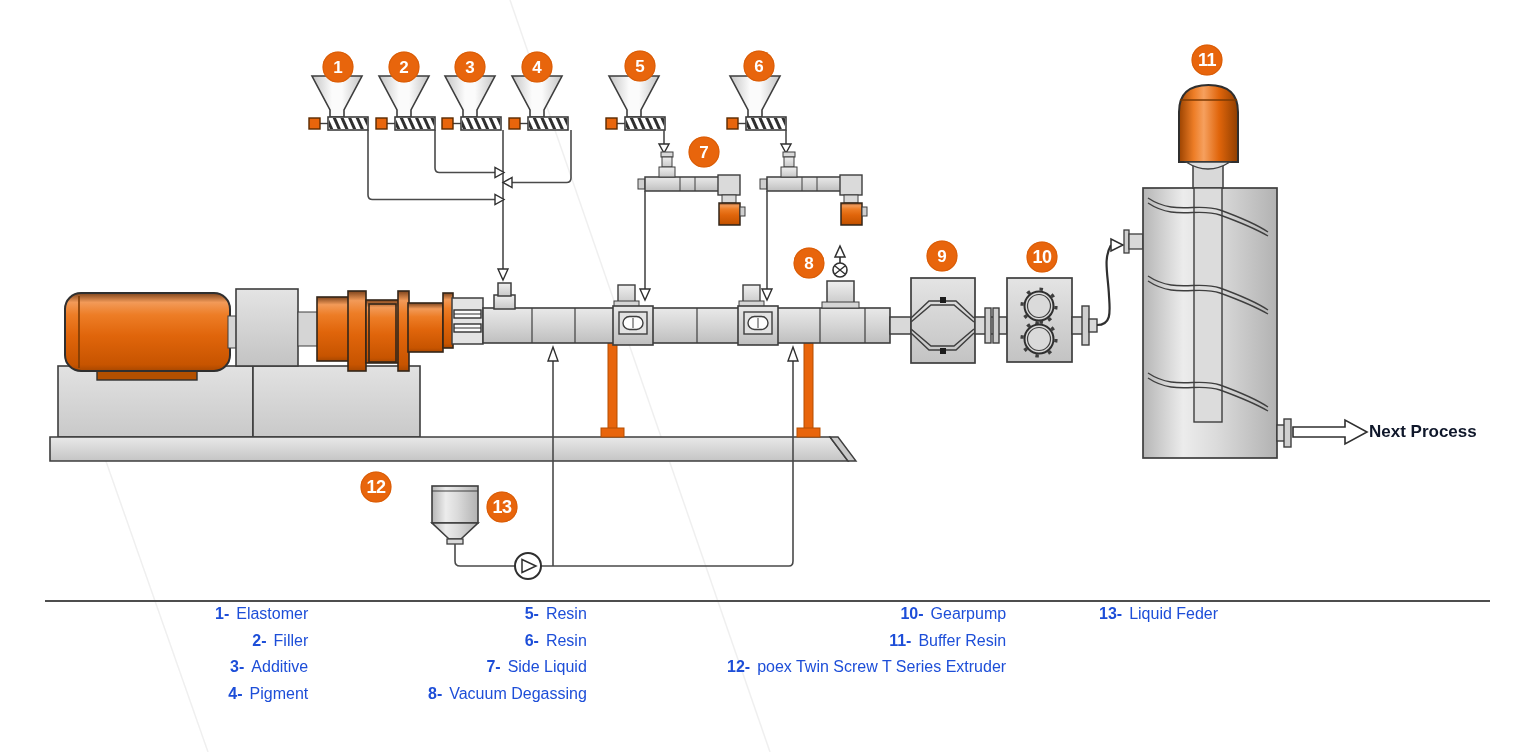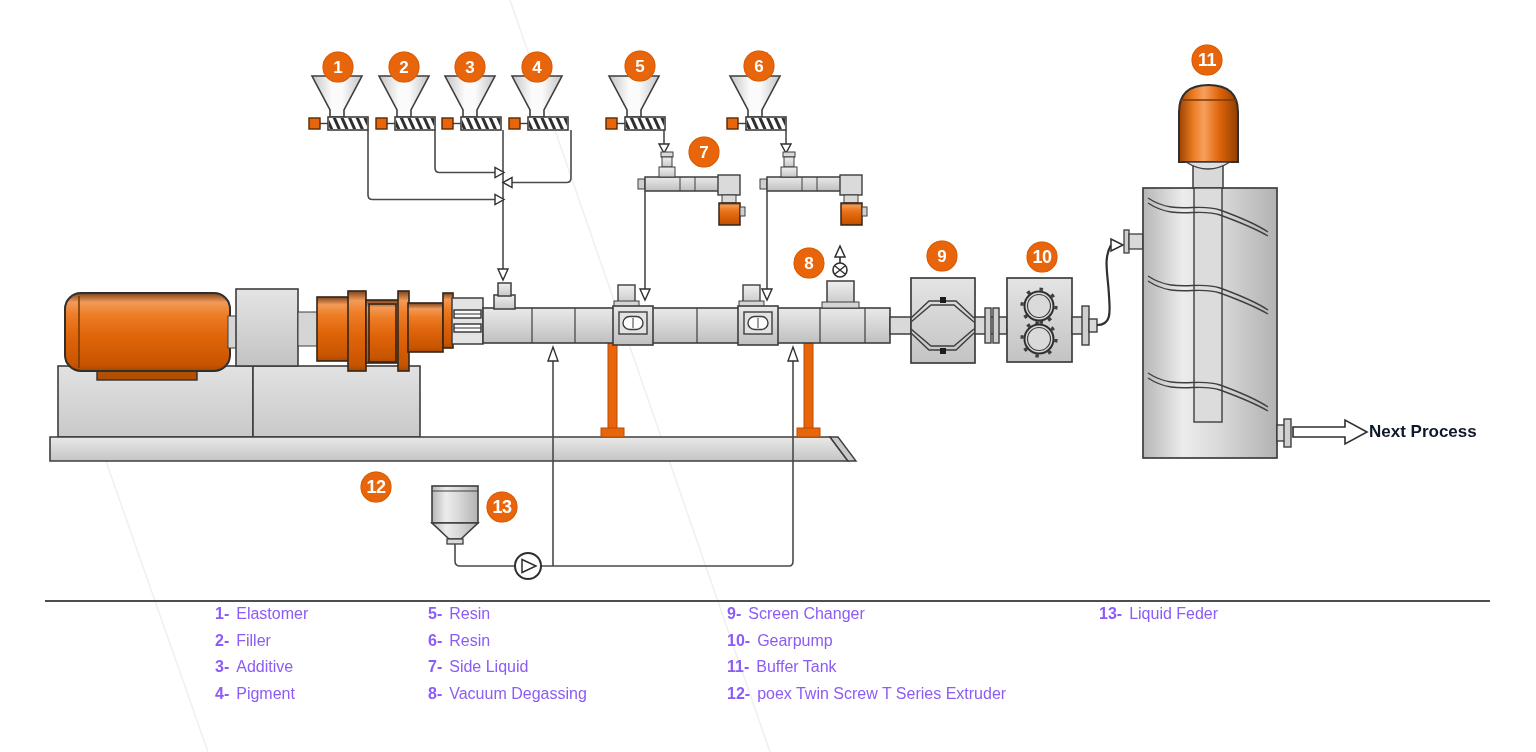--- a/index.html
+++ b/index.html
@@ -13,21 +13,21 @@
     font-weight:bold;font-size:17px;transform:translate(-50%,-50%);
     box-shadow:inset 0 0 0 1px #d85d08;
   }
   .badge.two{font-size:18px;letter-spacing:-0.5px;}
   .next-process{
     position:absolute;left:1369px;top:422px;font-size:17px;font-weight:600;
     color:#0f172a;white-space:nowrap;
   }
   .legend-rule{position:absolute;left:45px;top:600px;width:1445px;height:2px;background:#4e4e4e;}
   .legend-col{position:absolute;top:605px;}
-  .legend-item{height:26.5px;font-size:16px;color:#8b5cf6;white-space:nowrap;}
+  .legend-item{height:26.5px;font-size:16px;color:#1d4ed8;white-space:nowrap;text-align:right;}
   .legend-item b{font-weight:bold;margin-right:7px;}
 </style>
 </head>
 <body>
 
 <div class="stage">
 
 <svg width="1536" height="752" viewBox="0 0 1536 752">
   <defs>
     <linearGradient id="gV2" x1="0" y1="0" x2="0" y2="1">
@@ -341,23 +341,22 @@
   </div>
 
   <div class="legend-col" style="left:428px">
     <div class="legend-item"><b>5-</b><span>Resin</span></div>
     <div class="legend-item"><b>6-</b><span>Resin</span></div>
     <div class="legend-item"><b>7-</b><span>Side Liquid</span></div>
     <div class="legend-item"><b>8-</b><span>Vacuum Degassing</span></div>
   </div>
 
   <div class="legend-col" style="left:727px">
-    <div class="legend-item"><b>9-</b><span>Screen Changer</span></div>
     <div class="legend-item"><b>10-</b><span>Gearpump</span></div>
-    <div class="legend-item"><b>11-</b><span>Buffer Tank</span></div>
+    <div class="legend-item"><b>11-</b><span>Buffer Resin</span></div>
     <div class="legend-item"><b>12-</b><span>poex Twin Screw T Series Extruder</span></div>
   </div>
 
   <div class="legend-col" style="left:1099px">
     <div class="legend-item"><b>13-</b><span>Liquid Feder</span></div>
   </div>
 </div>
 
 </div>
 

